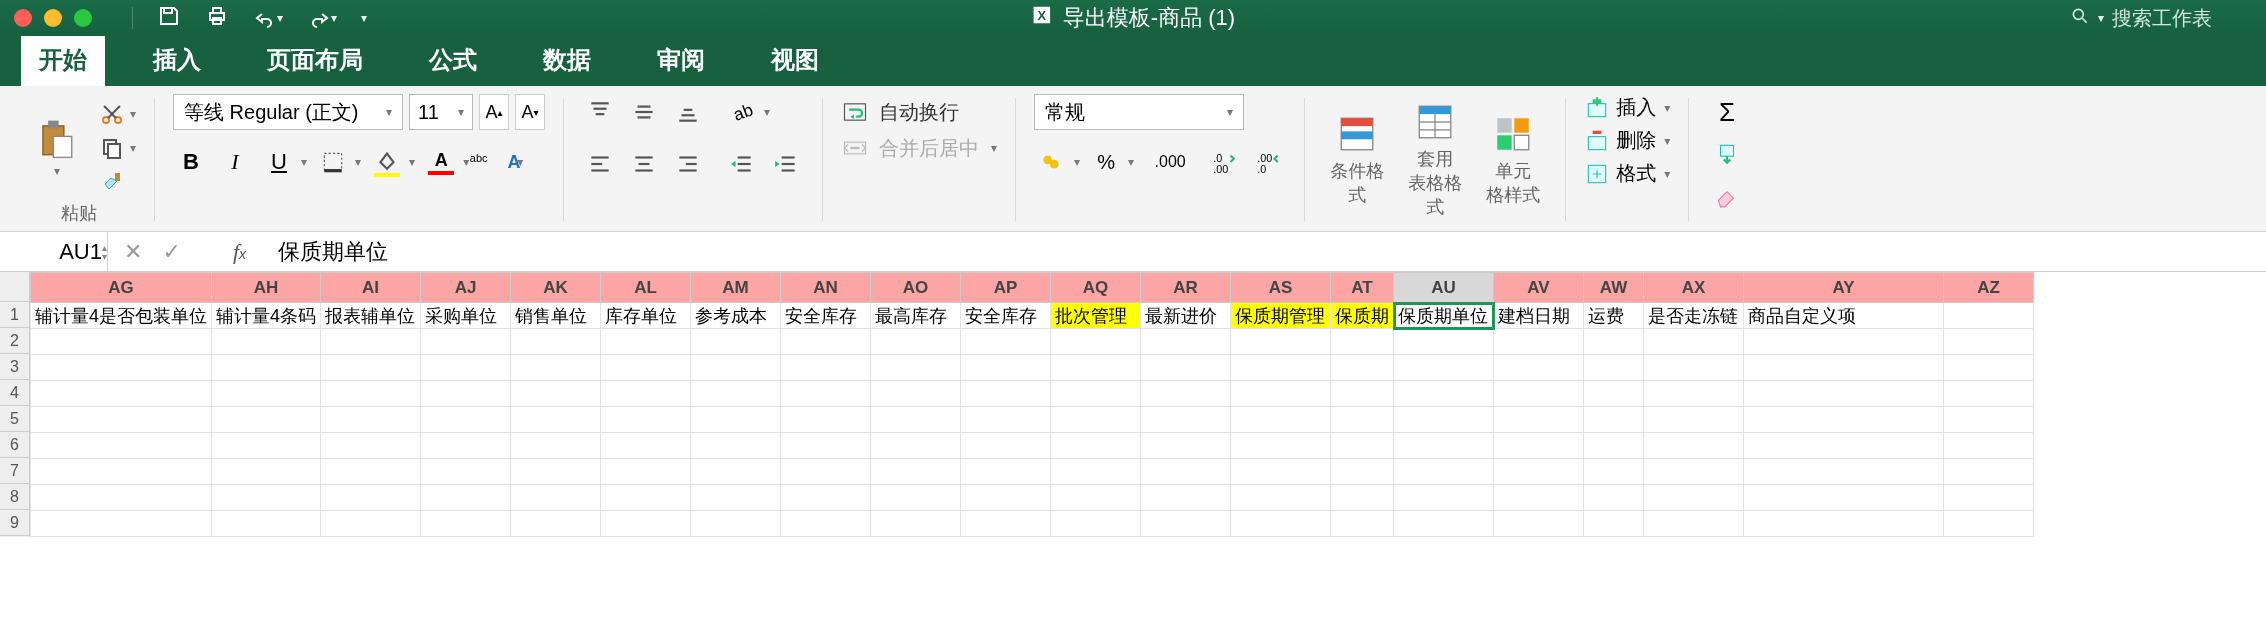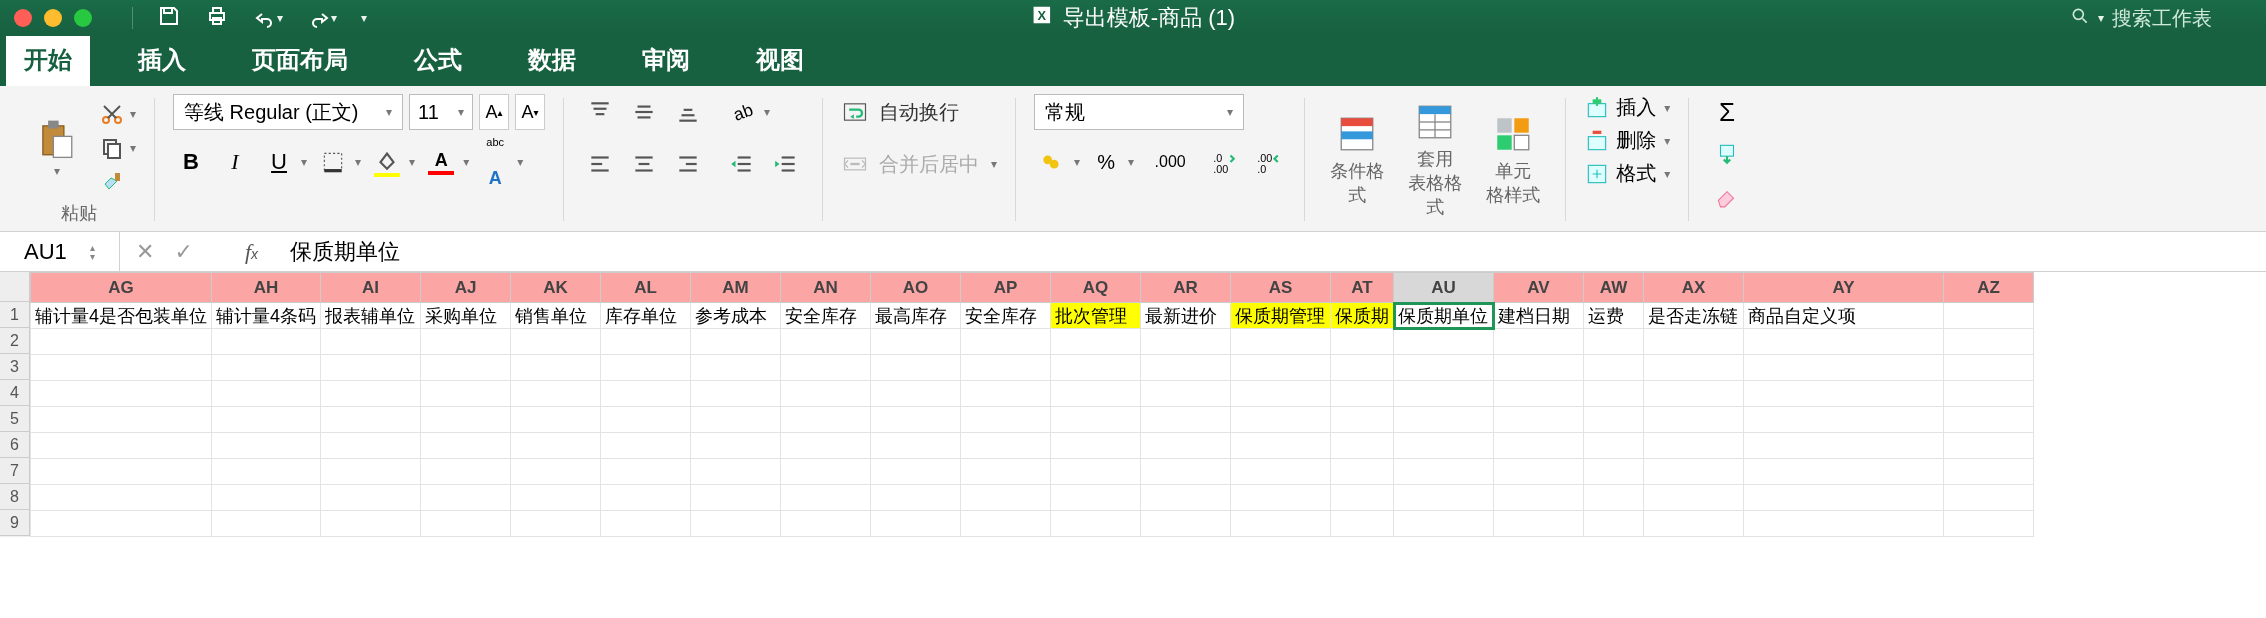--- a/index.html
+++ b/index.html
@@ -15,21 +15,21 @@
   .qat { display: flex; gap: 24px; margin-left: 40px; align-items: center; }
   .qat-icon { width: 24px; height: 24px; fill: #fff; }
   .title-center { position: absolute; left: 50%; transform: translateX(-50%); display: flex; align-items: center; gap: 10px; font-size: 22px; }
   .title-search { position: absolute; right: 14px; display: flex; align-items: center; gap: 8px; color: #cfe8db; font-size: 20px; }
   .title-search input { background: transparent; border: none; color: #cfe8db; font-size: 20px; outline: none; width: 140px; }
   .title-search input::placeholder { color: #cfe8db; }
   .caret-down { font-size: 12px; color: #e8f3ee; }
   .divider { width: 1px; height: 22px; background: rgba(255,255,255,.25); }
 
   
-  .tabs { height: 50px; background: #176040; display: flex; align-items: flex-end; padding-left: 6px; gap: 30px; }
+  .tabs { height: 50px; background: #176040; display: flex; align-items: flex-end; padding-left: 21px; gap: 30px; }
   .tab { color: #fff; font-size: 24px; font-weight: 700; padding: 10px 18px 10px; cursor: pointer; }
   .tab.active { background: #fff; color: #176040; border-radius: 3px 3px 0 0; }
 
   
   .ribbon { height: 146px; background: #f4f4f4; border-bottom: 1px solid #d0d0d0; display: flex; align-items: stretch; padding: 6px 10px 4px; gap: 0; }
   .group { display: flex; flex-direction: column; align-items: center; justify-content: space-between; padding: 2px 12px; position: relative; }
   .group-sep { width: 1px; background: #d8d8d8; margin: 6px 6px; }
   .group-label { font-size: 18px; color: #666; text-align: center; }
   .group-body { display: flex; align-items: center; gap: 10px; flex: 1; }
   .big-btn { display: flex; flex-direction: column; align-items: center; justify-content: center; gap: 4px; width: 68px; }
@@ -44,31 +44,31 @@
   .font-size { width: 64px; height: 36px; background: #fff; border: 1px solid #bbb; display: flex; align-items: center; padding: 0 8px; font-size: 20px; justify-content: space-between; }
   .font-inc { width: 30px; height: 36px; border: 1px solid #ccc; display: flex; align-items: center; justify-content: center; font-size: 18px; background: #fff; }
   .font-row2 { display: flex; align-items: center; gap: 8px; margin-top: 14px; }
   .iconbtn { width: 36px; height: 36px; display: flex; align-items: center; justify-content: center; border-radius: 4px; }
   .iconbtn svg { width: 26px; height: 26px; }
   .with-dd { display: flex; align-items: center; }
   .with-dd .dd { margin-left: 2px; }
   .color-underline { width: 26px; height: 4px; }
   .align-grid { display: flex; flex-direction: column; gap: 16px; }
   .align-row { display: flex; gap: 8px; }
-  .wrap-block { display: flex; flex-direction: column; gap: 16px; }
+  .wrap-block { display: flex; flex-direction: column; }
   .wrap-row { display: flex; align-items: center; gap: 10px; height: 36px; font-size: 20px; color: #333; }
   .wrap-row.disabled { color: #aaa; }
   .numfmt { width: 210px; height: 36px; background: #fff; border: 1px solid #bbb; display: flex; align-items: center; padding: 7px 10px; font-size: 20px; justify-content: space-between; }
   .num-row2 { display: flex; gap: 8px; margin-top: 14px; }
   .cells-col { display: flex; flex-direction: column; gap: 6px; }
   .cells-row { display: flex; align-items: center; gap: 6px; font-size: 20px; }
 
   
   .fbar { height: 40px; border-bottom: 1px solid #d0d0d0; display: flex; align-items: center; font-size: 22px; }
-  .namebox { width: 120px; padding: 0 24px; border-right: 1px solid #d0d0d0; height: 100%; display: flex; align-items: center; justify-content: space-between; }
+  .namebox { width: 108px; padding: 0 0; border-right: 1px solid #d0d0d0; height: 100%; display: flex; align-items: center; justify-content: flex-end; }
   .namebox .spin { display: flex; flex-direction: column; font-size: 10px; line-height: 9px; color: #888; }
   .fbar-ctrls { display: flex; align-items: center; gap: 20px; padding: 0 16px; color: #999; }
   .fx { font-style: italic; font-family: "Times New Roman", serif; color: #555; margin-left: 32px; }
   .fbar-val { padding-left: 16px; }
 
   
   .sheet { display: flex; }
   .rowhdrs { display: flex; flex-direction: column; background: #eee; }
   .corner { height: 30px; width: 30px; background: #eee; border-right: 1px solid #ccc; border-bottom: 1px solid #ccc; }
   .rowhdr { height: 26px; width: 30px; background: #eee; border-right: 1px solid #ccc; border-bottom: 1px solid #ccc; text-align: center; font-size: 16px; color: #555; line-height: 26px; }
@@ -239,21 +239,21 @@
             <div class="iconbtn">
               <div style="display:flex;flex-direction:column;align-items:center;">
                 <span style="font-size:18px;font-weight:bold;">A</span>
                 <div class="color-underline" id="fc-sw" style="background: rgb(255, 0, 0);"></div>
               </div>
             </div>
             <span class="dd">▾</span>
           </div>
         <div class="with-dd">
             <div class="iconbtn">
-              <div style="display:flex;flex-direction:column;align-items:center;gap:20px;">
+              <div style="display:flex;flex-direction:row;align-items:flex-start;gap:20px;">
                 <span style="font-size:11px;">abc</span>
                 <span style="font-size: 18px; font-weight: bold; color: rgb(31, 115, 198);" id="ph-A">A</span>
               </div>
             </div>
             <span class="dd">▾</span>
           </div>
       </div>
     </div>
   </div>
   <div class="group-sep"></div>

